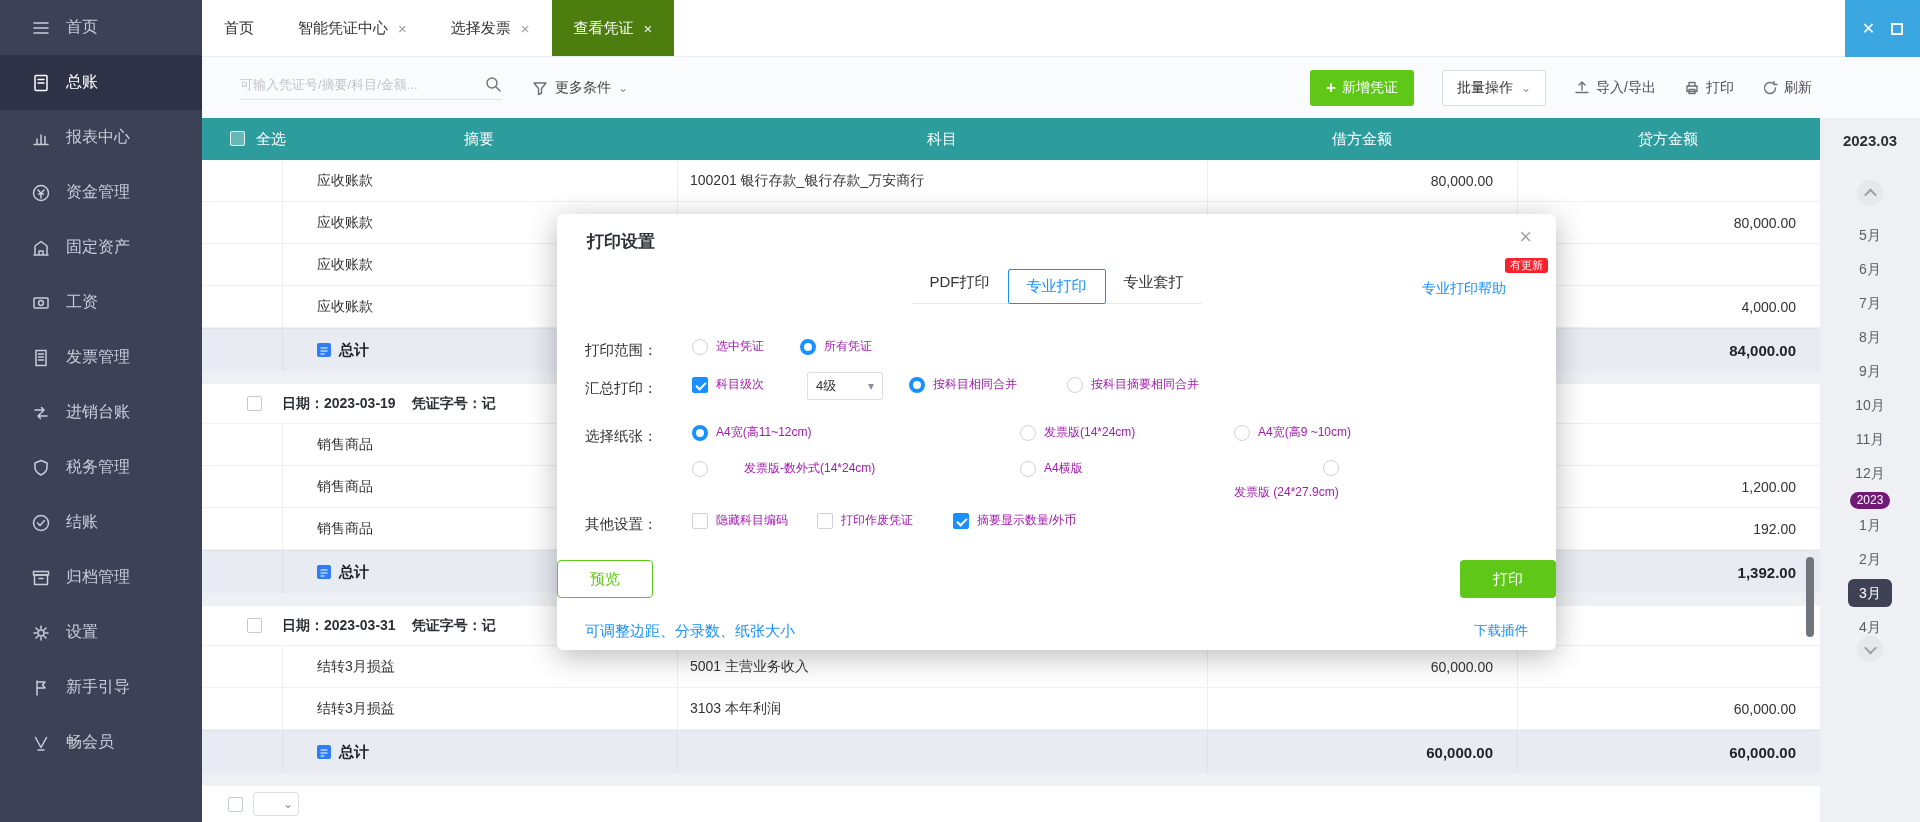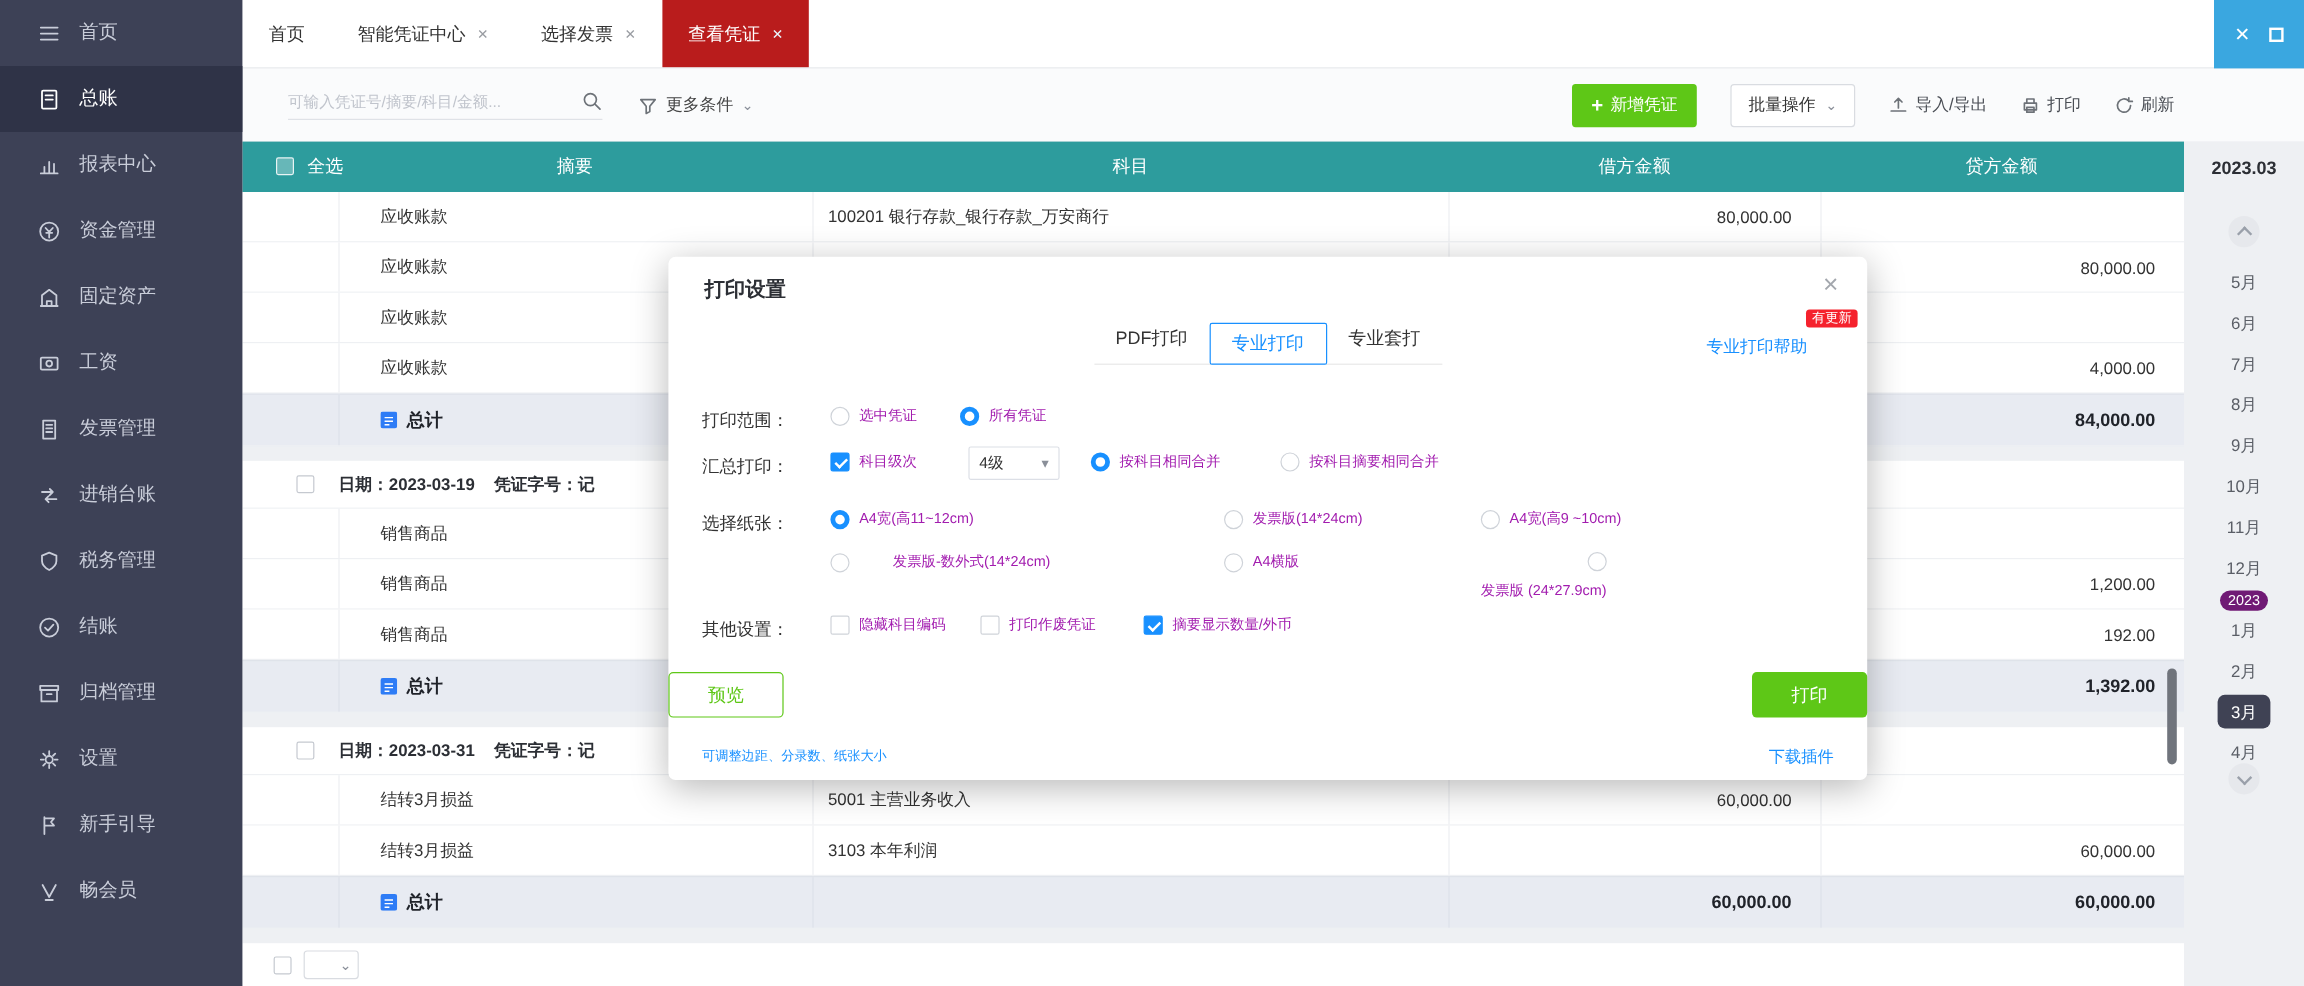--- a/index.html
+++ b/index.html
@@ -18,21 +18,21 @@
   .side-item svg { stroke:#c9cdd9; fill:none; stroke-width:1.5; stroke-linecap:round; stroke-linejoin:round; }
   .side-item.active svg { stroke:#ffffff; }
 
   
   .main { position:absolute; left:202px; top:0; width:1718px; height:822px; }
   .tabbar { position:relative; height:57px; background:#ffffff; display:flex;
     align-items:stretch; border-bottom:1px solid #e9ebee; }
   .tab { display:flex; align-items:center; padding:0 22px; font-size:15px;
     color:#333; cursor:pointer; }
   .tab .tab-x { margin-left:10px; color:#9a9da3; font-size:15px; }
-  .tab.active { background:#b91c1c; color:#ffffff;align-items:center; }
+  .tab.active { background:#4d7c0f; color:#ffffff;align-items:center; }
   .tab.active .tab-x { color:#eaf6fd; }
   .tab-win { position:absolute; right:0; top:0; width:75px; height:57px;
     background:#3aa7e0; display:flex; align-items:center; justify-content:center; gap:16px; }
   .win-x { color:#ffffff; font-size:16px; cursor:pointer; }
   .win-max { width:12px; height:12px; border:2px solid #ffffff; cursor:pointer; }
 
   
   .toolbar { height:61px; background:#fafbfc; display:flex; align-items:center;
     padding-left:38px; padding-right:108px; }
   .search { display:flex; align-items:center; width:262px;
@@ -144,21 +144,21 @@
     height:8px; border-right:2px solid #fff; border-bottom:2px solid #fff; transform:rotate(45deg); }
   .lvl-select { position:absolute; top:-4px; width:76px; height:28px; border:1px solid #dcdfe6;
     border-radius:2px; display:flex; align-items:center; padding:0 8px; font-size:13px;
     color:#333; cursor:pointer; background:#fff; }
   .lvl-select .caret { margin-left:auto; }
   .dlg-btns { position:absolute; top:346px; left:0; width:100%; display:flex;
     justify-content:space-between; gap:46px; }
   .btn { width:96px; height:38px; border-radius:4px; font-size:15px; cursor:pointer; font-family:inherit; }
   .btn.preview { background:#fff; border:1px solid #5ec717; color:#5ec717; }
   .btn.print { background:#5ec717; border:none; color:#fff; }
-  .dlg-foot-l { position:absolute; left:28px; top:408px; color:#1890ff; font-size:11px; cursor:pointer; }
+  .dlg-foot-l { position:absolute; left:28px; top:408px; color:#1890ff; font-size:15px; cursor:pointer; }
   .dlg-foot-r { position:absolute; right:28px; top:408px; color:#1890ff; font-size:13.5px; cursor:pointer; }
 </style>
 </head>
 <body>
 
 <div class="app">
 
   <aside class="sidebar">
     <div class="side-item">
       <span class="icon">

